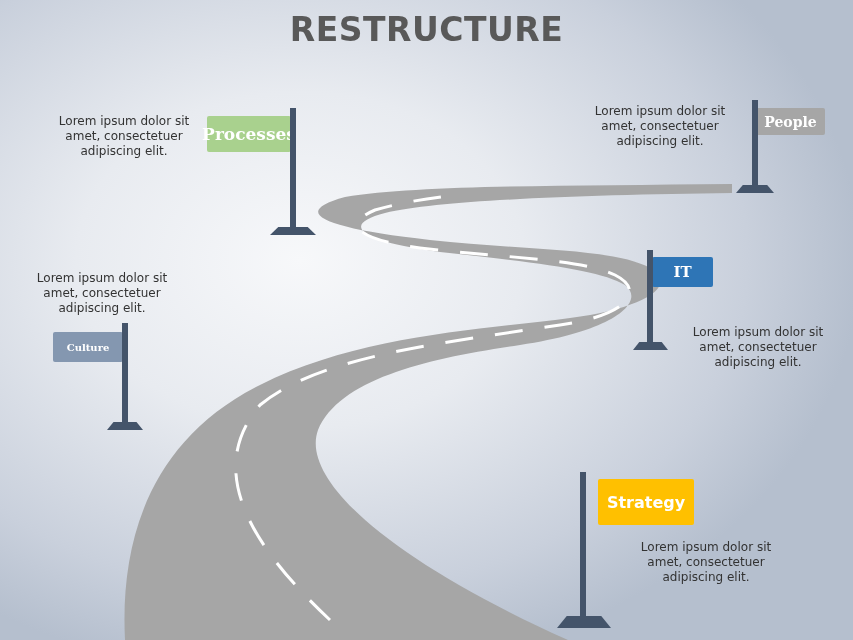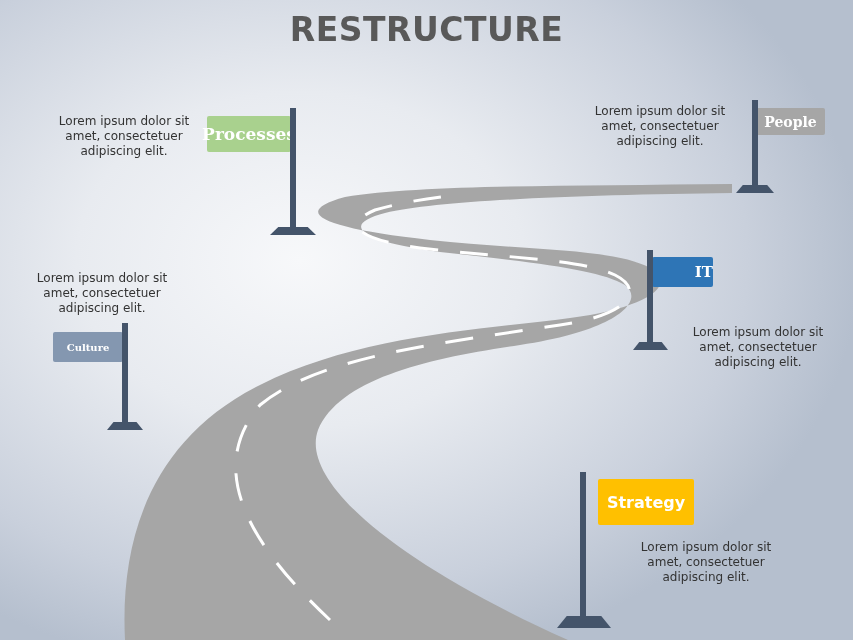--- a/index.html
+++ b/index.html
@@ -83,21 +83,21 @@
   <div>Lorem ipsum dolor sit</div>
   <div>amet, consectetuer</div>
   <div>adipiscing elit.</div>
 </div>
 <div class="flag" style="left:53px; top:332px; width:70px; height:30px; background:#8497b0; font-size:10px;">
   <span>Culture</span>
 </div>
 <div class="pole" style="left:122px; top:323px; height:104px;"></div>
 <div class="base" style="left:107px; top:422px; width:36px;"></div>
 
-<div class="flag" style="left:652px; top:257px; width:61px; height:30px; background:#2e75b6; font-size:15px;justify-content:flex-end;">
+<div class="flag" style="left:652px; top:257px; width:61px; height:30px; background:#2e75b6; font-size:15px;">
   <span>IT</span>
 </div>
 <div class="pole" style="left:647px; top:250px; height:96px;"></div>
 <div class="base" style="left:633px; top:342px; width:35px;"></div>
 <div class="desc" style="left:668px; top:325px;">
   <div>Lorem ipsum dolor sit</div>
   <div>amet, consectetuer</div>
   <div>adipiscing elit.</div>
 </div>
 

